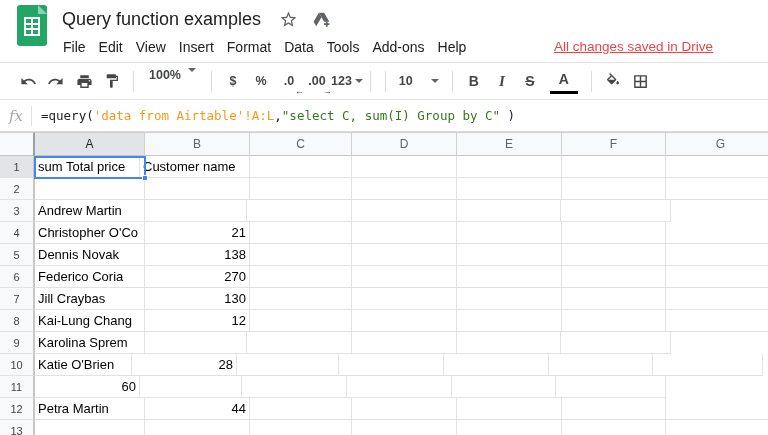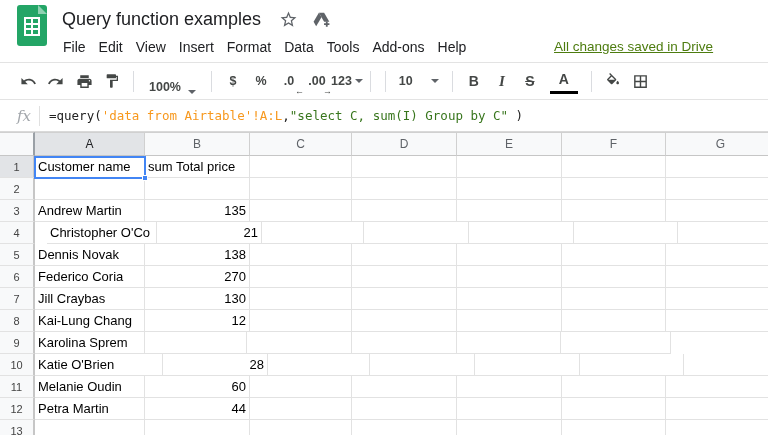--- a/index.html
+++ b/index.html
@@ -19,47 +19,47 @@
   .logo .tbl div { background:#23a566; }
 
   .title-row { position:absolute; left:62px; top:6px; height:26px; display:flex; align-items:center; }
   .doc-title { font-size:18px; color:#202124; white-space:nowrap; }
   .title-icon { margin-left:18px; display:flex; align-items:center; }
   .title-icon svg { display:block; }
 
   .menu-row { position:absolute; left:63px; top:37px; height:20px; display:flex;
               align-items:center; column-gap:13px; }
   .menu-item { font-size:14px; color:#202124; cursor:default; white-space:nowrap; }
-  .save-status { margin-left:30px; font-size:13.5px; color:#4d7c0f; text-decoration:underline; white-space:nowrap; }
+  .save-status { margin-left:30px; font-size:13.5px; color:#ef4444; text-decoration:underline; white-space:nowrap; }
 
   
   .toolbar { position:absolute; top:62px; left:0; width:768px; height:38px;
              border-top:1px solid #e3e3e3; border-bottom:1px solid #e3e3e3;
              display:flex; align-items:center; padding-left:14px; background:#fff; }
   .tb-btn { height:26px; min-width:28px; display:flex; align-items:center;
             justify-content:center; color:#444746; position:relative; }
   .tb-btn svg { fill:#444746; }
   .tb-sep { width:1px; height:21px; background:#dadce0; margin:0 7px; flex:none; }
   .tb-text { font-size:12.5px; font-weight:bold; color:#444746; }
   .caret { width:0; height:0; border-left:4px solid transparent; border-right:4px solid transparent;
            border-top:4px solid #5f6368; margin-left:7px; }
-  .tb-zoom { display:flex; align-items:flex-end; padding:0 8px; }
+  .tb-zoom { display:flex; align-items:flex-start; padding:0 8px; }
   .mini-arrow { position:absolute; bottom:-2px; right:-1px; font-size:9px; color:#444746; font-weight:bold; }
   .tb-font { display:flex; align-items:center; width:100px; justify-content:space-between; padding:0 2px;}
   .tb-size { display:flex; align-items:center; width:52px; justify-content:space-between; padding:0 6px;}
   .fmt { font-size:14px; font-weight:bold; color:#444746; width:28px; text-align:center; }
   .fmt.italic { font-style:italic; font-family:"Liberation Serif", serif; font-size:15px; }
   .fmt.strike { text-decoration:line-through; }
   .fmt.tcolor { border-bottom:3px solid #000; width:16px; margin:0 6px; padding-bottom:0px; line-height:15px;}
 
   
   .fxbar { position:absolute; top:100px; left:0; width:768px; height:32px;
            border-bottom:1px solid #d9d9d9; display:flex; align-items:center; background:#fff; }
   .fx { font-family:"DejaVu Serif", serif; font-style:italic; font-size:15px;
-        color:#a2a6ab; margin-left:17px; width:22px; }
+        color:#a2a6ab; margin-left:9px; width:22px; }
   .fx-sep { width:1px; height:20px; background:#e0e0e0; margin-right:9px; }
   .formula { font-family:"DejaVu Sans Mono", monospace; font-size:12.5px; white-space:pre; }
 
   
   .grid { position:absolute; top:132px; left:0; width:776px; }
   .colhead-row { display:flex; height:24px; }
   .corner { width:35px; height:24px; background:#f8f9fa; flex:none;
             border-right:2px solid #9aa0a6; border-bottom:1px solid #c6c6c6; border-top:1px solid #d0d0d0;}
   .colh { height:24px; background:#f8f9fa; flex:none;
           border-right:1px solid #d0d0d0; border-bottom:1px solid #c6c6c6; border-top:1px solid #d0d0d0;
@@ -210,51 +210,50 @@
       <div class="colh" style="width: 102px;">C</div>
       <div class="colh" style="width: 105px;">D</div>
       <div class="colh" style="width: 105px;">E</div>
       <div class="colh" style="width: 104px;">F</div>
       <div class="colh" style="width: 110px;">G</div>
     </div>
   <div>
 
   <div class="row">
         <div class="rnum sel">1</div>
+        <div class="cell" style="width: 105px;">sum Total price</div>
         <div class="cell" style="width: 110px;">Customer name</div>
-        <div class="cell" style="width: 105px;">sum Total price</div>
         <div class="cell" style="width: 102px;"></div>
         <div class="cell" style="width: 105px;"></div>
         <div class="cell" style="width: 105px;"></div>
         <div class="cell" style="width: 104px;"></div>
         <div class="cell" style="width: 110px;"></div>
       </div>
       <div class="row">
         <div class="rnum">2</div>
         <div class="cell" style="width: 110px;"></div>
         <div class="cell" style="width: 105px;"></div>
         <div class="cell" style="width: 102px;"></div>
         <div class="cell" style="width: 105px;"></div>
         <div class="cell" style="width: 105px;"></div>
         <div class="cell" style="width: 104px;"></div>
         <div class="cell" style="width: 110px;"></div>
       </div>
       <div class="row">
         <div class="rnum">3</div>
         <div class="cell" style="width: 110px;">Andrew Martin</div>
-        <div class="cell num" style="width: 105px;">135</div>
         <div class="cell" style="width: 102px;"></div>
         <div class="cell" style="width: 105px;"></div>
         <div class="cell" style="width: 105px;"></div>
         <div class="cell" style="width: 104px;"></div>
         <div class="cell" style="width: 110px;"></div>
       </div>
       <div class="row">
         <div class="rnum">4</div>
-        <div class="cell" style="width: 110px; margin-left: 12px;">Christopher O'Co</div>
+        <div class="cell" style="width: 110px;">Christopher O'Co</div>
         <div class="cell num" style="width: 105px;">21</div>
         <div class="cell" style="width: 102px;"></div>
         <div class="cell" style="width: 105px;"></div>
         <div class="cell" style="width: 105px;"></div>
         <div class="cell" style="width: 104px;"></div>
         <div class="cell" style="width: 110px;"></div>
       </div>
       <div class="row">
         <div class="rnum">5</div>
         <div class="cell" style="width: 110px;">Dennis Novak</div>
@@ -299,31 +298,30 @@
         <div class="rnum">9</div>
         <div class="cell" style="width: 110px;">Karolina Sprem</div>
         <div class="cell" style="width: 102px;"></div>
         <div class="cell" style="width: 105px;"></div>
         <div class="cell" style="width: 105px;"></div>
         <div class="cell" style="width: 104px;"></div>
         <div class="cell" style="width: 110px;"></div>
       </div>
       <div class="row">
         <div class="rnum">10</div>
-        <div class="cell" style="width: 128px;">Katie O'Brien</div>
+        <div class="cell" style="width: 97px;">Katie O'Brien</div>
         <div class="cell num" style="width: 105px;">28</div>
         <div class="cell" style="width: 102px;"></div>
         <div class="cell" style="width: 105px;"></div>
         <div class="cell" style="width: 105px;"></div>
         <div class="cell" style="width: 104px;"></div>
         <div class="cell" style="width: 110px;"></div>
       </div>
       <div class="row">
         <div class="rnum">11</div>
-        <div class="cell" style="width: 110px;">Melanie Oudin</div>
         <div class="cell num" style="width: 105px;">60</div>
         <div class="cell" style="width: 102px;"></div>
         <div class="cell" style="width: 105px;"></div>
         <div class="cell" style="width: 105px;"></div>
         <div class="cell" style="width: 104px;"></div>
         <div class="cell" style="width: 110px;"></div>
       </div>
       <div class="row">
         <div class="rnum">12</div>
         <div class="cell" style="width: 110px;">Petra Martin</div>

